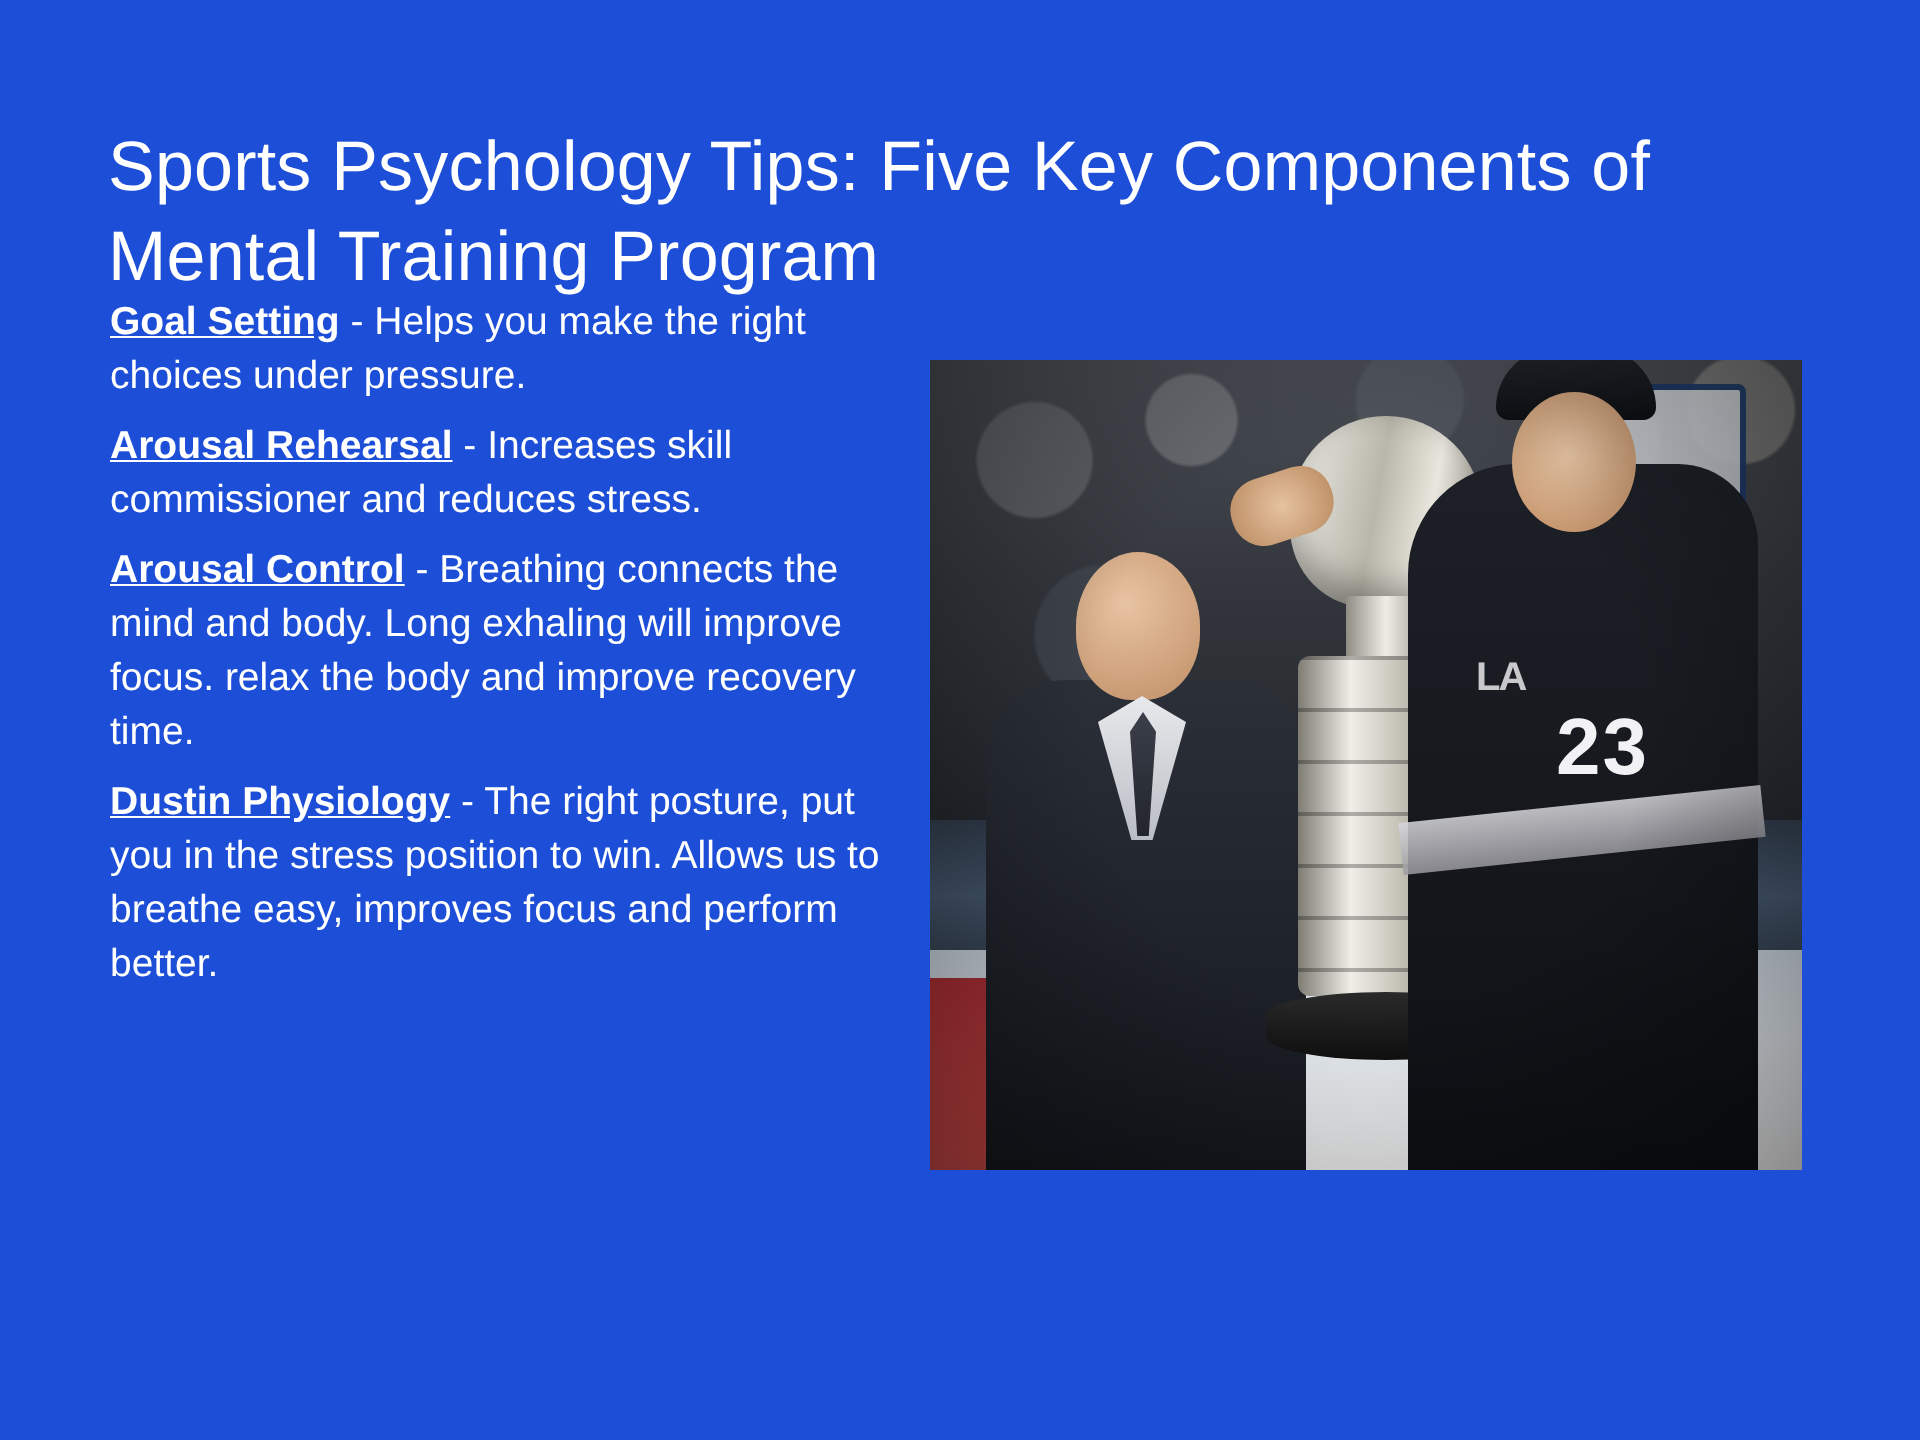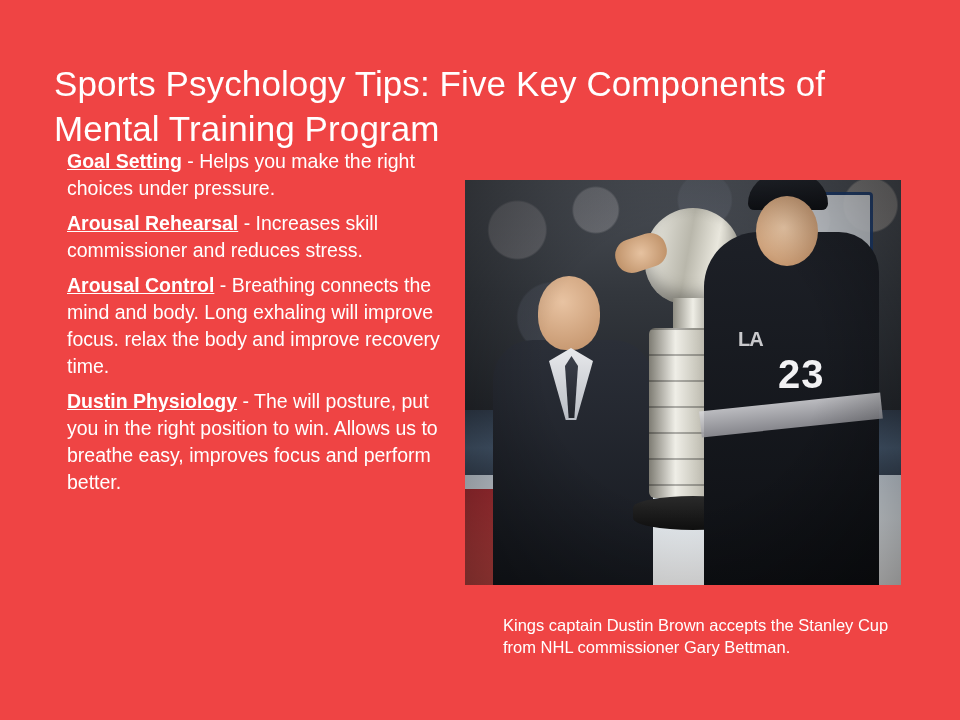--- a/index.html
+++ b/index.html
@@ -10,21 +10,21 @@
     width: 960px;
     height: 720px;
     background: #000000;
     font-family: "Liberation Sans", sans-serif;
     overflow: hidden;
   }
   .slide {
     position: relative;
     width: 960px;
     height: 720px;
-    background: #ef4444;
+    background: #1d4ed8;
     box-sizing: border-box;
   }
   .slide-title {
     position: absolute;
     left: 54px;
     top: 38px;
     width: 860px;
     color: #ffffff;
     font-size: 35px;
     line-height: 45px;
@@ -34,21 +34,21 @@
   .body-col {
     position: absolute;
     left: 55px;
     top: 148px;
     width: 400px;
     color: #ffffff;
     font-size: 19.5px;
     line-height: 27px;
   }
   .tip {
-    margin: 0 0 8px 12px;
+    margin: 0 0 8px 0;
   }
   .tip .term {
     text-decoration: underline;
     font-weight: bold;
   }
   .photo-wrap {
     position: absolute;
     left: 465px;
     top: 180px;
     width: 436px;
@@ -255,21 +255,21 @@
 <body>
 
 <div class="slide">
 
   <h1 class="slide-title">Sports Psychology Tips: Five Key Components of Mental Training Program</h1>
 
   <div class="body-col">
     <p class="tip"><span class="term">Goal Setting</span><span> - Helps you make the right choices under pressure.</span></p>
     <p class="tip"><span class="term">Arousal Rehearsal</span><span> - Increases skill commissioner and reduces stress.</span></p>
     <p class="tip"><span class="term">Arousal Control</span><span> - Breathing connects the mind and body. Long exhaling will improve focus. relax the body and improve recovery time.</span></p>
-    <p class="tip"><span class="term">Dustin Physiology</span><span> - The will posture, put you in the right position to win. Allows us to breathe easy, improves focus and perform better.</span></p>
+    <p class="tip"><span class="term">Dustin Physiology</span><span> - The right posture, put you in the stress position to win. Allows us to breathe easy, improves focus and perform better.</span></p>
   </div>
 
   <div class="photo-wrap">
     <div class="photo">
       <div class="bg-crowd"></div>
       <div class="bg-board"></div>
       <div class="banner"></div>
       <div class="bg-ice"></div>
 
       <div class="man-suit">
@@ -292,15 +292,14 @@
         <div class="head"></div>
         <div class="logo">LA</div>
         <div class="num">23</div>
         <div class="stripe"></div>
       </div>
 
       <div class="photo-vignette"></div>
     </div>
   </div>
 
-  <div class="caption">Kings captain Dustin Brown accepts the Stanley Cup from NHL commissioner Gary Bettman.</div>
 
 </div>
 
 </body></html>

